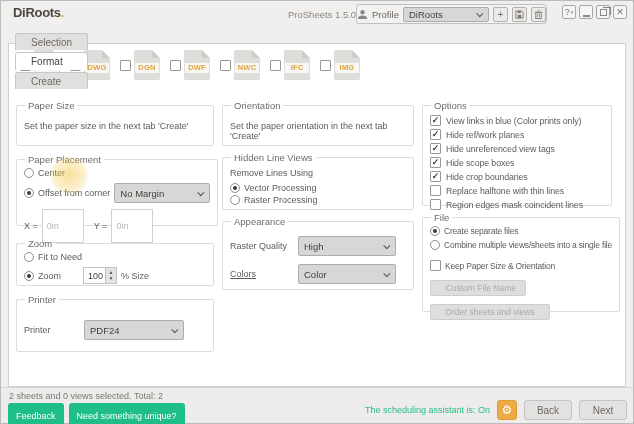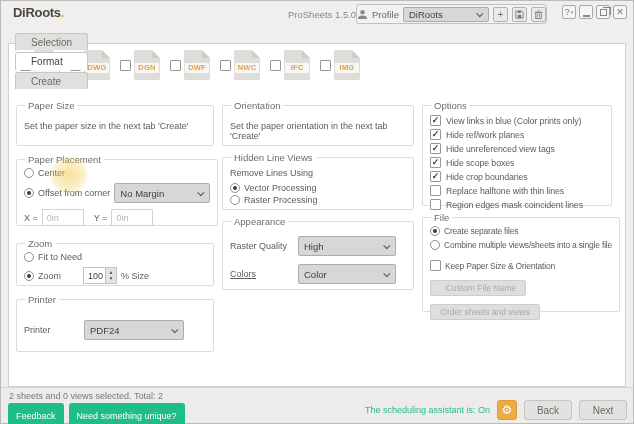--- a/index.html
+++ b/index.html
@@ -50,21 +50,21 @@
   .col-right { left:413px; top:56px; width:190px; }
   fieldset { border:1px solid #dedcda; border-radius:2px; padding:1px 7px 3px 7px; background:#fff; }
   legend { font-size:9.5px; color:#6f6c69; padding:0 3px; margin-left:1px; }
   .note { font-size:9px; color:#5f5c59; margin-top:9px; }
   .row { display:flex; align-items:center; gap:4px; }
   .lbl { font-size:9px; color:#5f5c59; white-space:nowrap; }
   .lbl-sm { font-size:8.5px; letter-spacing:-0.2px; color:#5f5c59; white-space:nowrap; }
   .radio { width:10px; height:10px; border:1px solid #918f8d; border-radius:50%; background:#fff; flex:0 0 auto; }
   .radio.sel { display:flex; align-items:center; justify-content:center; }
   .radio.sel::after { content:""; width:4px; height:4px; border-radius:50%; background:#3e3c3a; }
-  .ti { height:17px; background:#fff; border:1px solid #d4d2d0; font-size:9px; color:#b8b6b4; display:flex; align-items:center; padding:7px 4px; }
+  .ti { height:17px; background:#fff; border:1px solid #d4d2d0; font-size:9px; color:#b8b6b4; display:flex; align-items:center; padding:16px 4px; }
   .spinner { width:34px; height:17px; border:1px solid #c4c2c0; background:#fff; display:flex; align-items:stretch; }
   .spinner .val { flex:1; font-size:9px; color:#413f3d; display:flex; align-items:center; justify-content:flex-end; padding-right:2px; }
   .spin-arrows { width:11px; background:#e6e4e2; border-left:1px solid #c4c2c0; display:flex; flex-direction:column; align-items:center; justify-content:center; font-size:5px; color:#555351; line-height:1.1; }
 
   .disabled-btn { background:#e0dedc; border:1px solid #cfcdcb; border-radius:2px; color:#aba9a7; font-size:8.5px; padding:2px 9px; display:inline-block; }
 
   
   .opt-row { display:flex; align-items:center; gap:5px; margin-top:3px; }
   .opt-row .lbl { font-size:8.8px; letter-spacing:-0.1px; }
 
@@ -338,21 +338,21 @@
         </div>
         <div class="row mt4">
           <span class="radio"></span>
           <span class="lbl-sm">Combine multiple views/sheets into a single file</span>
         </div>
         <div class="row mt10">
           <span class="cb"></span>
           <span class="lbl-sm">Keep Paper Size &amp; Orientation</span>
         </div>
         <div class="mt6"><span class="disabled-btn" style="width:96px; text-align:right;">Custom File Name</span></div>
-        <div class="mt5"><span class="disabled-btn" style="width:110px; text-align:center;">Order sheets and views</span></div>
+        <div class="mt5"><span class="disabled-btn" style="width:120px; text-align:center;">Order sheets and views</span></div>
       </fieldset>
     </div>
   </div>
 
   <div class="highlight"></div>
 
   <div class="footer">
     <div class="status">2 sheets and 0 views selected. Total: 2</div>
     <div class="pills">
       <span class="pill">Feedback</span>

